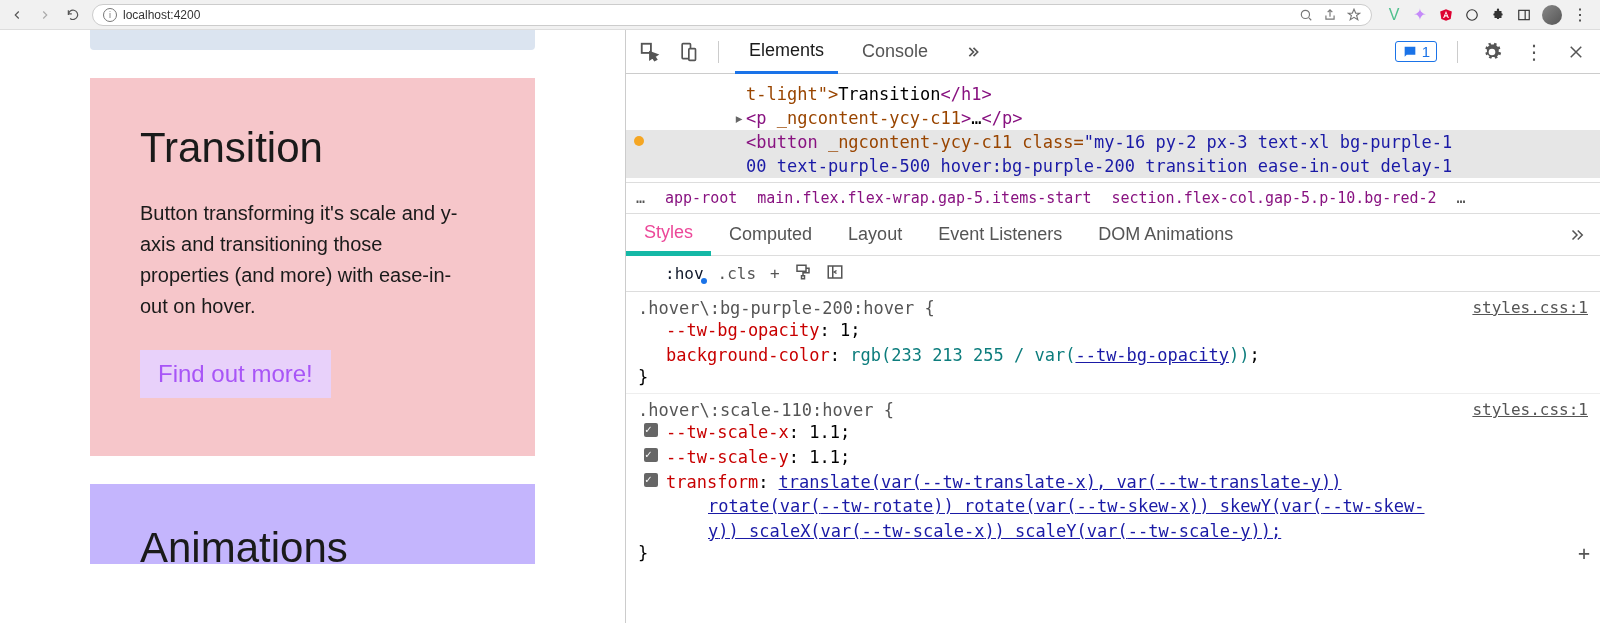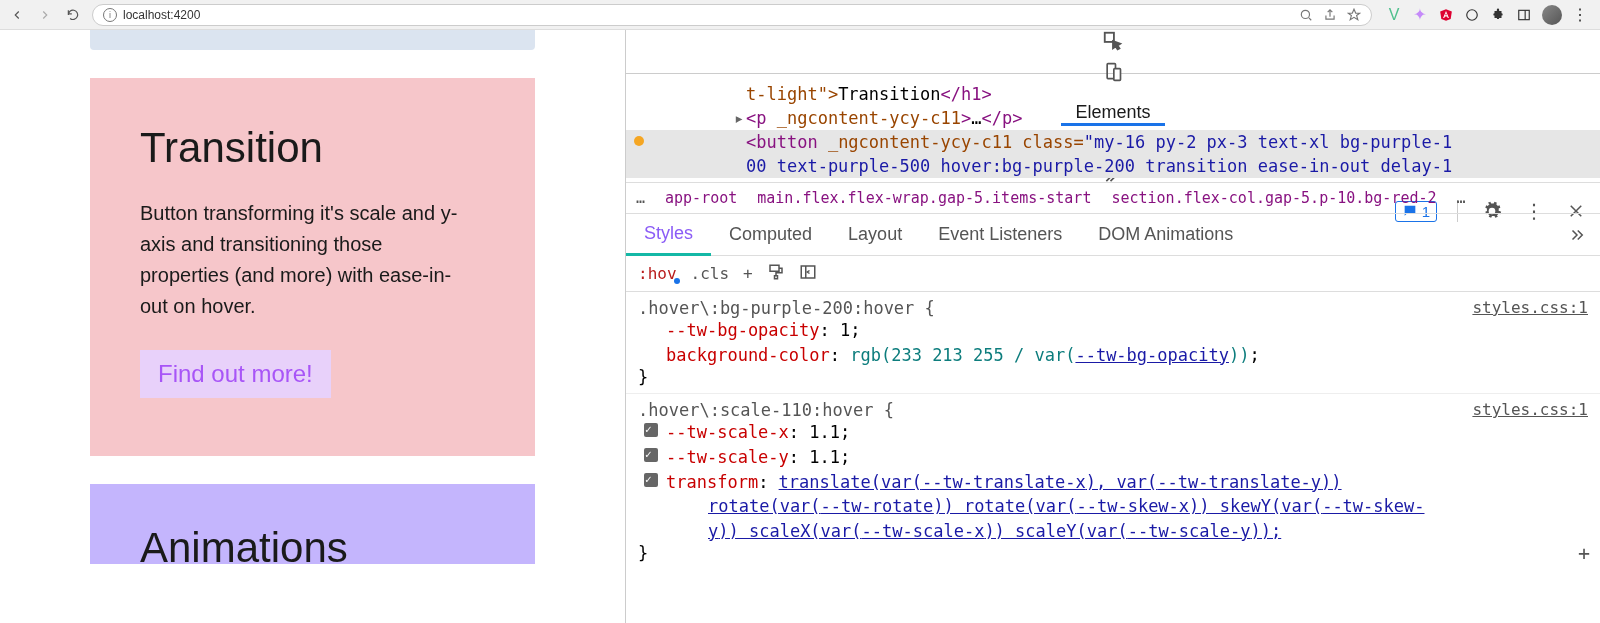--- a/index.html
+++ b/index.html
@@ -27,21 +27,21 @@
 
 .partial-top { margin: 0 90px 0 90px; height: 20px; background: #dbe4f0; border-radius: 0 0 4px 4px; }
 .card { margin: 28px 90px 0 90px; background: #f6c6ca; padding: 46px 50px 58px 50px; }
 .card h1 { font-size: 42px; font-weight: 400; color: #1a1a1a; margin-bottom: 26px; }
 .card p { font-size: 20px; color: #1a1a1a; line-height: 1.55; margin-bottom: 28px; max-width: 320px; }
 .card button { background: #e8d1fa; color: #a855f7; border: none; font-size: 24px; padding: 10px 18px; cursor: pointer; font-weight: 400; }
 .card2 { margin: 28px 90px 0 90px; background: #c4b5fd; padding: 40px 50px 0 50px; height: 80px; overflow: hidden; }
 .card2 h1 { font-size: 42px; font-weight: 400; color: #1a1a1a; }
 
 
-.dt-tabs { height: 44px; display: flex; align-items: center; border-bottom: 1px solid #ccc; padding: 0 10px; gap: 10px; flex-direction: column; }
+.dt-tabs { height: 44px; display: flex; align-items: center; border-bottom: 1px solid #ccc; padding: 0 10px; gap: 10px; }
 .dt-iconbtn { width: 28px; height: 28px; display: flex; align-items: center; justify-content: center; color: #555; cursor: pointer; }
 .dt-sep { width: 1px; height: 22px; background: #ccc; margin: 0 6px; }
 .dt-tab { padding: 0 14px; height: 44px; display: flex; align-items: center; font-size: 18px; color: #555; cursor: pointer; gap: 6px; }
 .dt-tab.active { color: #1a1a1a; border-bottom: 3px solid #1a73e8; }
 .dt-right { margin-left: auto; display: flex; align-items: center; gap: 14px; }
 .msg-badge { display: flex; align-items: center; gap: 4px; border: 1px solid #1a73e8; border-radius: 3px; padding: 1px 6px; color: #1a73e8; font-size: 15px; }
 .msg-badge svg { width: 16px; height: 16px; fill: #1a73e8; }
 
 
 .elements-pane { font-family: Menlo, Consolas, monospace; font-size: 17px; padding: 8px 0 4px 0; }
@@ -55,27 +55,27 @@
 .txt { color: #000; }
 .teal { color: #0d7d7d; }
 
 .breadcrumb { display: flex; align-items: center; height: 32px; border-top: 1px solid #ddd; border-bottom: 1px solid #ddd; padding: 0 10px; font-family: Menlo, Consolas, monospace; font-size: 15px; gap: 20px; color: #555; }
 .breadcrumb .purple { color: #881280; }
 .breadcrumb .bc-item { cursor: pointer; }
 
 
 .sty-tabs { display: flex; align-items: center; height: 42px; border-bottom: 1px solid #ddd; }
 .sty-tab { padding: 0 18px; height: 42px; display: flex; align-items: center; font-size: 18px; color: #555; cursor: pointer; }
-.sty-tab.active { color: #8b5cf6; border-bottom: 3px solid #14b8a6; }
+.sty-tab.active { color: #ec4899; border-bottom: 5px solid #14b8a6; }
 .sty-tab.last { margin-left: auto; padding-right: 14px; }
 
 .filter-row { display: flex; align-items: center; height: 36px; border-bottom: 1px solid #ddd; }
 .filter-inp { flex: 1; border: none; outline: none; font-size: 17px; padding: 0 12px; color: #333; }
 .filter-right { display: flex; align-items: center; gap: 14px; padding: 0 12px; font-family: Menlo, Consolas, monospace; font-size: 16px; }
-.hov { color: #b91c1c; position: relative; cursor: pointer; }
+.hov { color: #0f172a; position: relative; cursor: pointer; margin-left: 27px; }
 .hov::after { content: ""; position: absolute; right: -3px; bottom: -1px; width: 6px; height: 6px; background: #1a73e8; border-radius: 50%; }
 .cls { color: #555; cursor: pointer; }
 .plus, .paint, .panel { color: #555; cursor: pointer; }
 
 
 .rules { font-family: Menlo, Consolas, monospace; font-size: 17px; overflow: hidden; }
 .rule { padding: 6px 12px; border-bottom: 1px solid #eee; position: relative; }
 .rule .src { position: absolute; right: 12px; top: 6px; color: #555; text-decoration: underline; font-size: 16px; }
 .selector { color: #555; }
 .brace { color: #000; }

